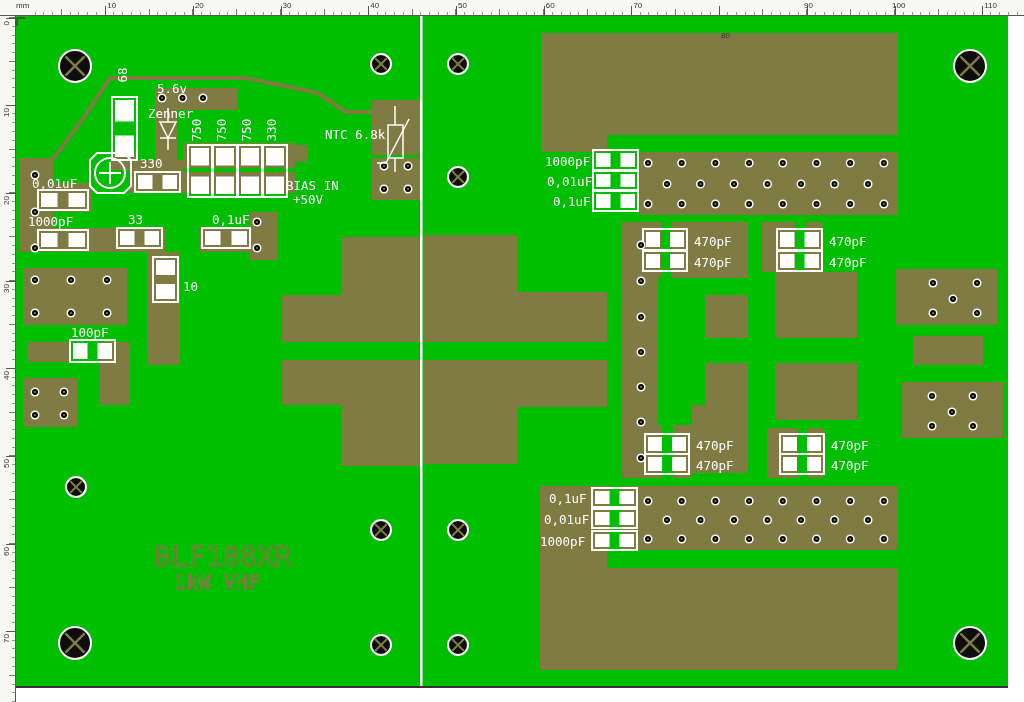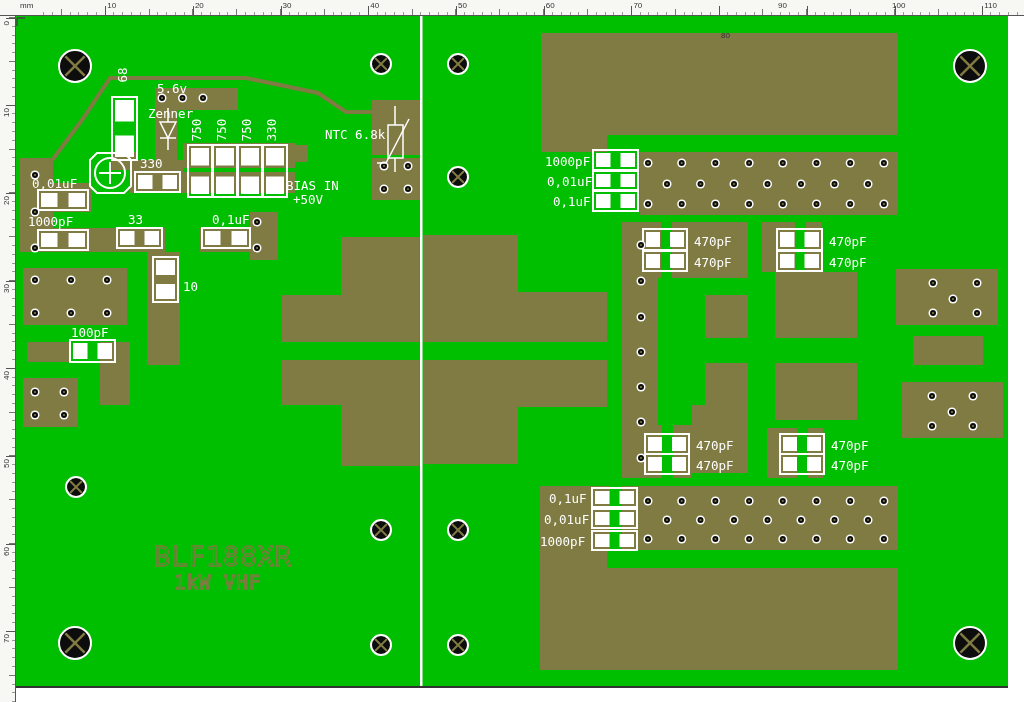--- a/index.html
+++ b/index.html
@@ -12,22 +12,22 @@
       repeating-linear-gradient(90deg,#777 0 1px,transparent 1px 43.85px) 17px 100%/1024px 6px no-repeat,
       repeating-linear-gradient(90deg,#9a9a9a 0 1px,transparent 1px 8.77px) 17px 100%/1024px 3px no-repeat,
       #f7f7f4;
     border-bottom:1px solid #555;z-index:5;}
   #ruler-left{position:absolute;left:0;top:16px;width:15px;height:686px;
     background:
       repeating-linear-gradient(180deg,#777 0 1px,transparent 1px 43.85px) 100% 1px/6px 686px no-repeat,
       repeating-linear-gradient(180deg,#9a9a9a 0 1px,transparent 1px 8.77px) 100% 1px/3px 686px no-repeat,
       #f7f7f4;
     border-right:1px solid #555;z-index:5;}
-  #ruler-corner{position:absolute;left:16px;top:0;width:16px;height:15px;background:#f7f7f4;
-    font-size:8px;color:#333;z-index:6;padding-left:4px;line-height:11px;}
+  #ruler-corner{position:absolute;left:0;top:0;width:16px;height:15px;background:#f7f7f4;
+    font-size:8px;color:#333;z-index:6;padding-left:16px;line-height:11px;}
   .rlabel{position:absolute;font-size:8px;color:#333;white-space:pre;z-index:6;}
   .rtick-t{position:absolute;width:1px;height:9px;bottom:0;background:#555;}
   .rtick-l{position:absolute;height:1px;width:9px;right:0;background:#555;}
 </style>
 </head>
 <body>
 
 <div id="screen">
   <svg id="pcb-svg" width="1024" height="702" viewBox="0 0 1024 702">
       <rect x="15" y="15" width="993" height="671" fill="#00BE00"></rect>
@@ -515,21 +515,21 @@
       <span class="rlabel" style="left: 370.3px; top: 1px;">40</span>
       <div class="rtick-t" style="left: 456px;"></div>
       <span class="rlabel" style="left: 458px; top: 1px;">50</span>
       <div class="rtick-t" style="left: 543.7px;"></div>
       <span class="rlabel" style="left: 545.7px; top: 1px;">60</span>
       <div class="rtick-t" style="left: 631.4px;"></div>
       <span class="rlabel" style="left: 633.4px; top: 1px;">70</span>
       <div class="rtick-t" style="left: 719.1px;"></div>
       <span class="rlabel" style="left: 721.1px; top: 1px; margin-top: 30px;">80</span>
       <div class="rtick-t" style="left: 806.8px;"></div>
-      <span class="rlabel" style="left: 778px; top: 1px;">90</span>
+      <span class="rlabel" style="left: 804px; top: 1px;">90</span>
       <div class="rtick-t" style="left: 894.5px;"></div>
       <span class="rlabel" style="left: 892px; top: 1px;">100</span>
       <div class="rtick-t" style="left: 982.2px;"></div>
       <span class="rlabel" style="left: 984.2px; top: 1px; text-align: center;">110</span>
     </div>
   <div id="ruler-left">
       <div class="rtick-l" style="top: 1.5px;"></div>
       <span class="rlabel" style="left: 2px; top: 4.5px; transform: rotate(-90deg) translateX(-100%); transform-origin: 0px 0px;">0</span>
       <div class="rtick-l" style="top: 89.2px;"></div>
       <span class="rlabel" style="left: 2px; top: 92.2px; transform: rotate(-90deg) translateX(-100%); transform-origin: 0px 0px;">10</span>

